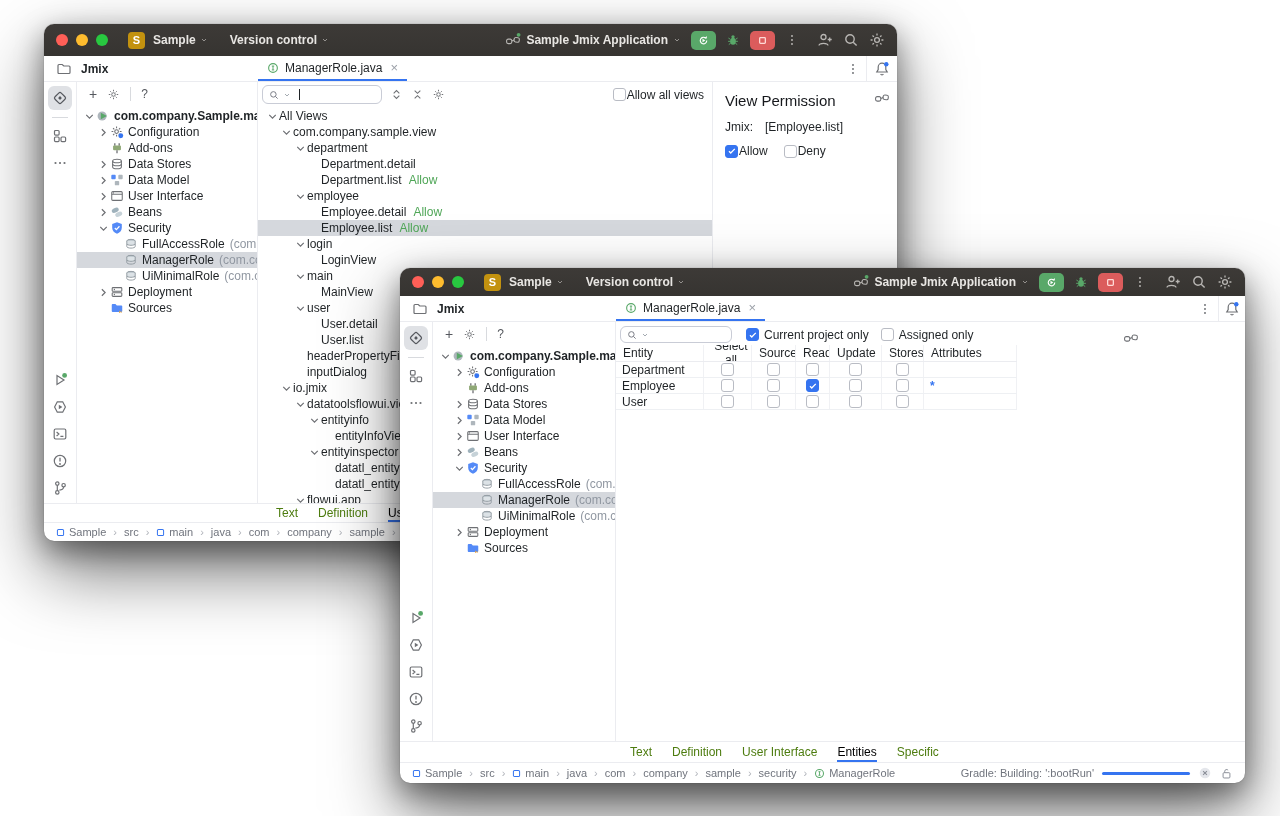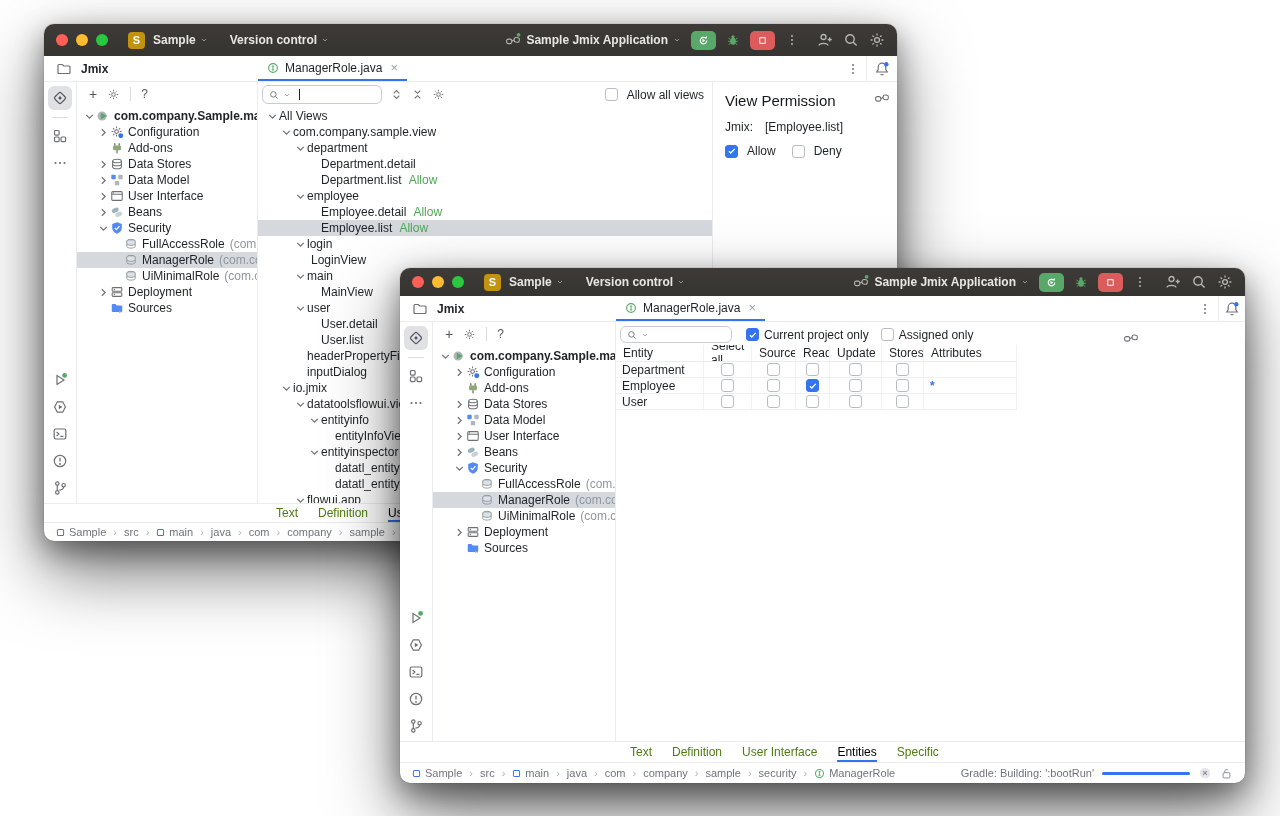--- a/index.html
+++ b/index.html
@@ -69,36 +69,36 @@
   .win-back .editor{ width:454px; } .win-front .editor{ width:401px; }
   .views-toolbar { height:23px; display:flex; align-items:center; padding:2px 8px 0 4px; gap:8px; flex:0 0 auto; }
   .searchbox { display:flex; align-items:center; gap:4px; border:1px solid #c9ccd6; border-radius:6px; background:#fff; padding:0 6px; }
   .sb-back { width:120px; height:19px; } .sb-front { width:112px; height:17px; }
   .caret { width:1px; height:11px; background:#1f2326; margin-left:4px; }
   .vt-icons { display:flex; align-items:center; gap:8px; color:#6e7074; }
   .spacer { flex:1; }
   .cbx { width:13px; height:13px; border:1px solid #b9bcc4; border-radius:3px; background:#fff; display:inline-flex; align-items:center; justify-content:center; flex:0 0 13px; }
   .cbx.on { background:#3574f0; border-color:#3574f0; }
   .cbx svg { width:10px; height:10px; }
-  .cbx-row { display:flex; align-items:center; gap:9px; font-size:12px; }
+  .cbx-row { display:flex; align-items:center; gap:1px; font-size:12px; }
   .vtree { padding-top:3px; overflow:hidden; }
 
   .perm { width:154px; border-left:1px solid #ebecf0; padding:10px 12px; }
   .perm-title { font-size:15px; margin-bottom:11px; color:#16181c; }
   .perm-view { display:flex; gap:12px; margin-bottom:10px; }
   .perm-checks { display:flex; gap:16px; }
   .rstripe { flex:1; border-left:0; display:flex; flex-direction:column; align-items:center; padding-top:8px; }
   .win-back .rstripe { border-left:1px solid #ffffff; }
 
   
   .filters { display:flex; align-items:center; gap:6px; }
   .filter-item { display:flex; align-items:center; gap:5px; margin-left:6px; }
   .etable { font-size:12px; }
   .erow { display:flex; border-bottom:1px solid #eef0f3; height:16px; align-items:stretch; }
-  .erow.head { border-bottom:1px solid #ebecf0; height:17px; }
+  .erow.head { border-bottom:1px solid #ebecf0; height:17px;text-align:center; }
   .ecell { display:flex; align-items:center; justify-content:center; border-right:1px solid #f0f1f4; overflow:hidden; }
   .ecell.first { justify-content:flex-start; padding-left:6px; }
   .erow.head .ecell { justify-content:flex-start; padding-left:7px; }
   .ecell .star { color:#3574f0; font-weight:700; }
   .rightpanel { width:201px; border-left:1px solid #ebecf0; background:#fbfcfd; display:flex; align-items:center; justify-content:center; }
   .empty-msg { color:#888c94; font-size:12px; }
 
   
   .btabs { display:flex; align-items:stretch; gap:20px; border-top:1px solid #ebecf0; font-size:12px; flex:0 0 auto; }
   .win-back .btabs{ height:19px; padding-left:232px; } .win-front .btabs{ height:21px; padding-left:230px; }
@@ -608,21 +608,21 @@
             <span class="badge-allow">Allow</span>
           </div>
           <div class="trow" style="padding-left: 36px;">
             <span class="chev-slot">
               <svg viewBox="0 0 16 16" fill="none" xmlns="http://www.w3.org/2000/svg">
                 <path d="M4 6l4 4 4-4" stroke="#6e7074" stroke-width="1.5"></path>
               </svg>
             </span>
             <span class="tlabel">login</span>
           </div>
-          <div class="trow" style="padding-left: 40px;">
+          <div class="trow" style="padding-left: 50px;">
             <span class="chev-slot"></span>
             <span class="tlabel">LoginView</span>
           </div>
           <div class="trow" style="padding-left: 36px;">
             <span class="chev-slot">
               <svg viewBox="0 0 16 16" fill="none" xmlns="http://www.w3.org/2000/svg">
                 <path d="M4 6l4 4 4-4" stroke="#6e7074" stroke-width="1.5"></path>
               </svg>
             </span>
             <span class="tlabel">main</span>

